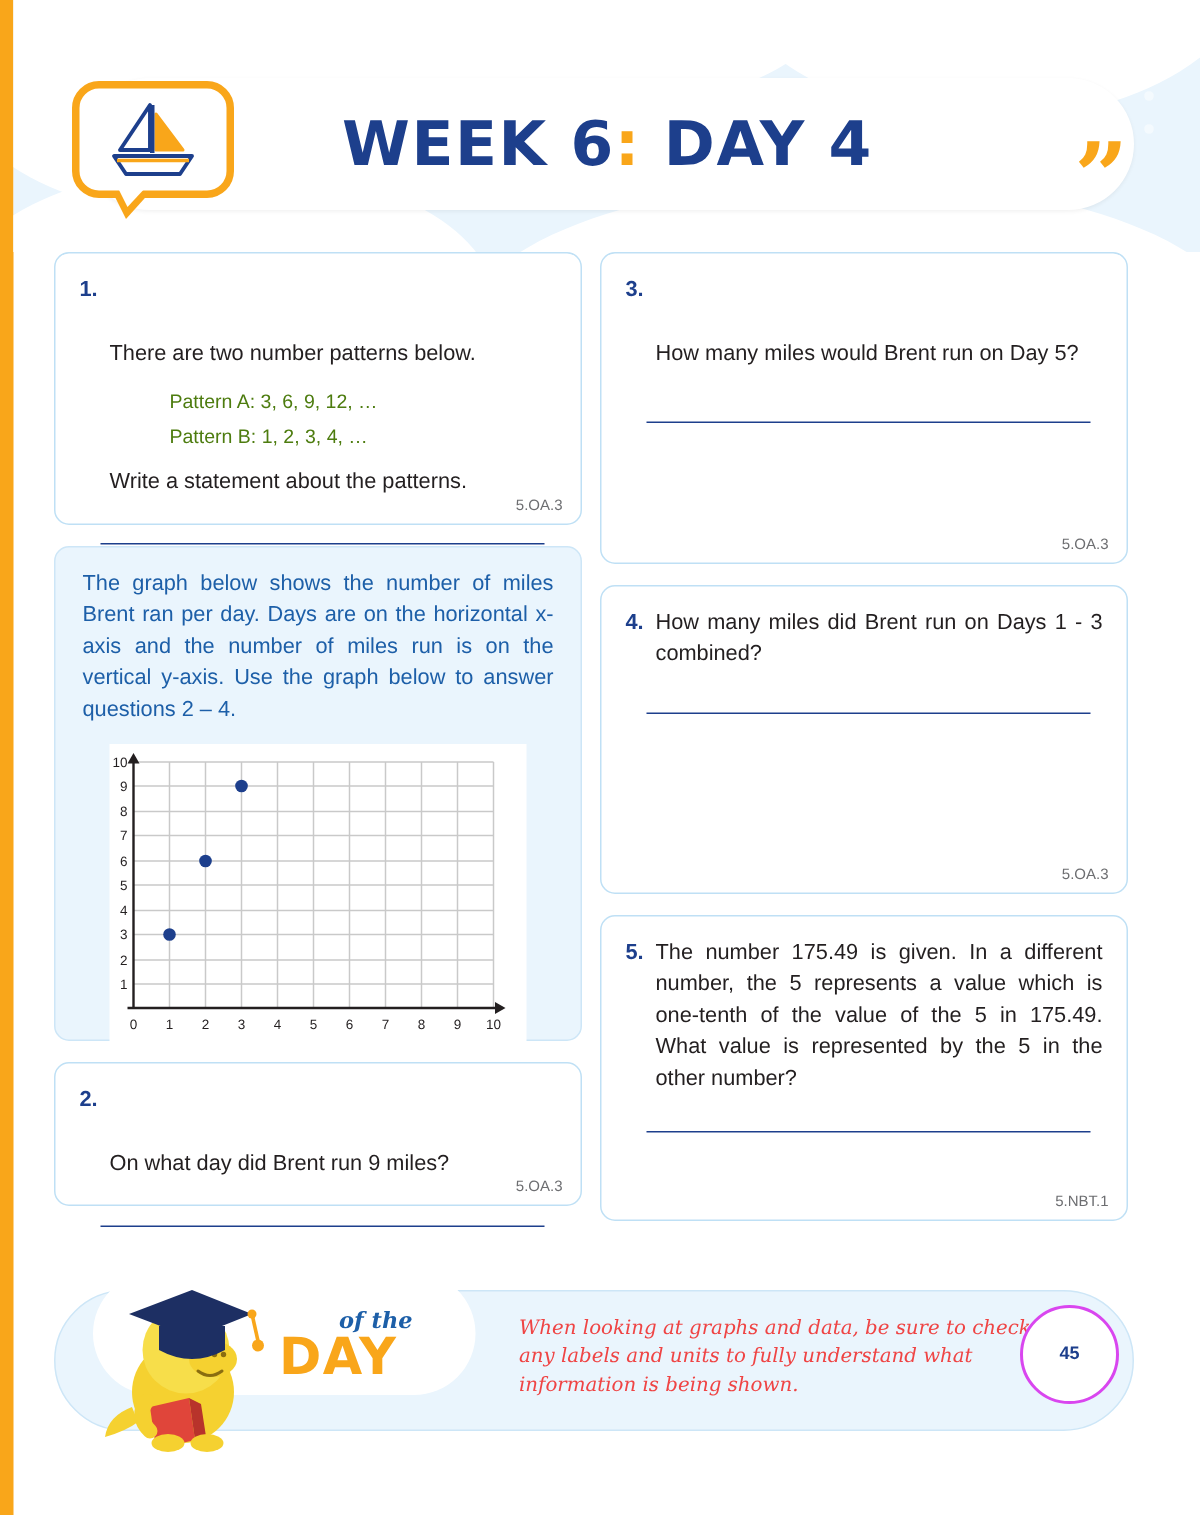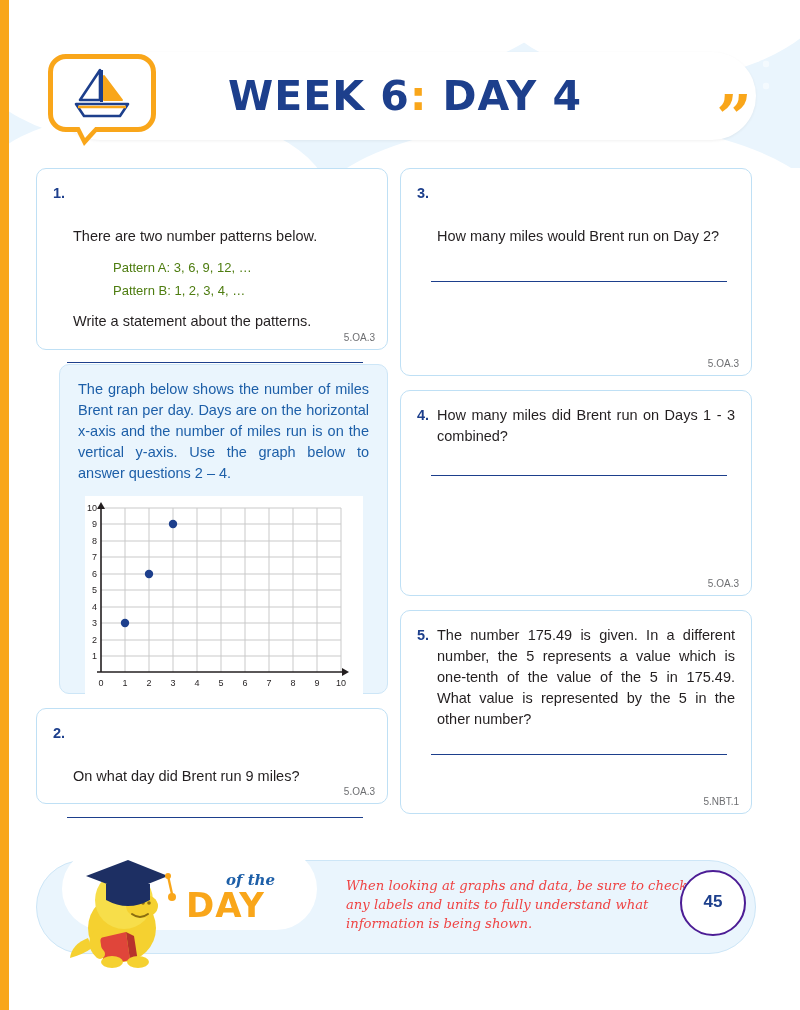--- a/index.html
+++ b/index.html
@@ -128,21 +128,20 @@
     border-radius: 10px;
     background: #ffffff;
     box-sizing: border-box;
     position: relative;
     margin-bottom: 14px;
     padding: 14px 16px 0 16px;
   }
   .card.blue {
     background: #eaf5fd;
     border-color: #cde6f7;
-    margin-left: 23px;
   }
 
   .qrow {
     display: flex;
     align-items: flex-start;
   }
   .qnum {
     color: #1d3f8c;
     font-weight: bold;
     font-size: 14.5px;
@@ -263,26 +262,26 @@
     font-size: 34px;
     color: #f9a61a;
     letter-spacing: 1px;
     line-height: 32px;
     display: block;
   }
   .page-num {
     position: absolute;
     right: 10px; top: 28px;
     width: 62px; height: 62px;
-    border: 2px solid #4c1d95;
+    border: 2px solid #d946ef;
     border-radius: 50%;
     background: #ffffff;
     color: #1d3f8c;
     font-weight: bold;
-    font-size: 17px;
+    font-size: 12px;
     line-height: 60px;
     text-align: center;
   }
   .mascot {
     position: absolute;
     left: 28px; top: 0;
     width: 130px; height: 128px;
   }
 </style>
 </head>
@@ -444,21 +443,21 @@
       <div class="std">5.OA.3</div>
     </div>
 
   </div>
 
   <div class="col-right">
 
     <div class="card" style="height:208px;">
       <div class="qrow">
         <div class="qnum">3.</div>
-        <div class="qtext nj">How many miles would Brent run on Day 2?</div>
+        <div class="qtext nj">How many miles would Brent run on Day 5?</div>
       </div>
       <div class="answer-line" style="margin-top:34px;"></div>
       <div class="std">5.OA.3</div>
     </div>
 
     <div class="card" style="height:206px;">
       <div class="qrow">
         <div class="qnum">4.</div>
         <div class="qtext">How many miles did Brent run on Days 1 - 3 combined?</div>
       </div>

